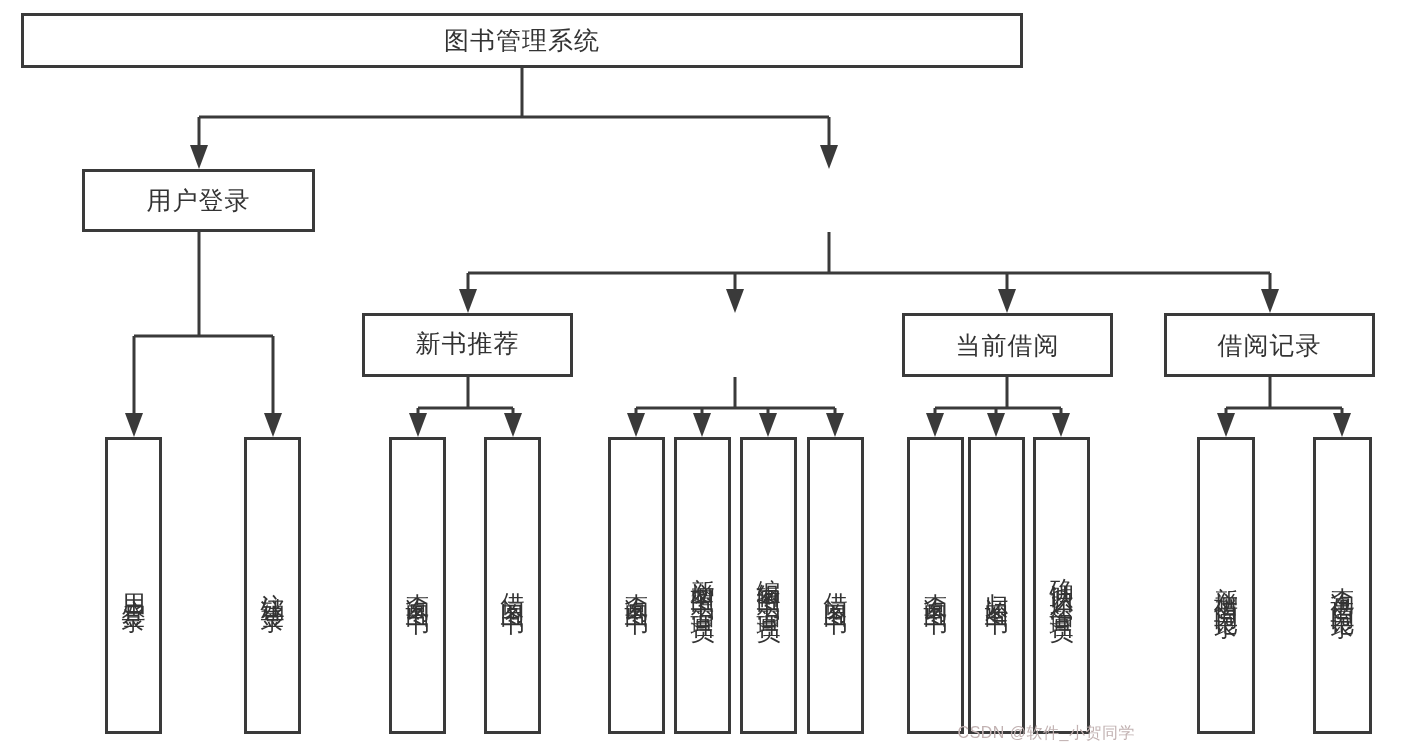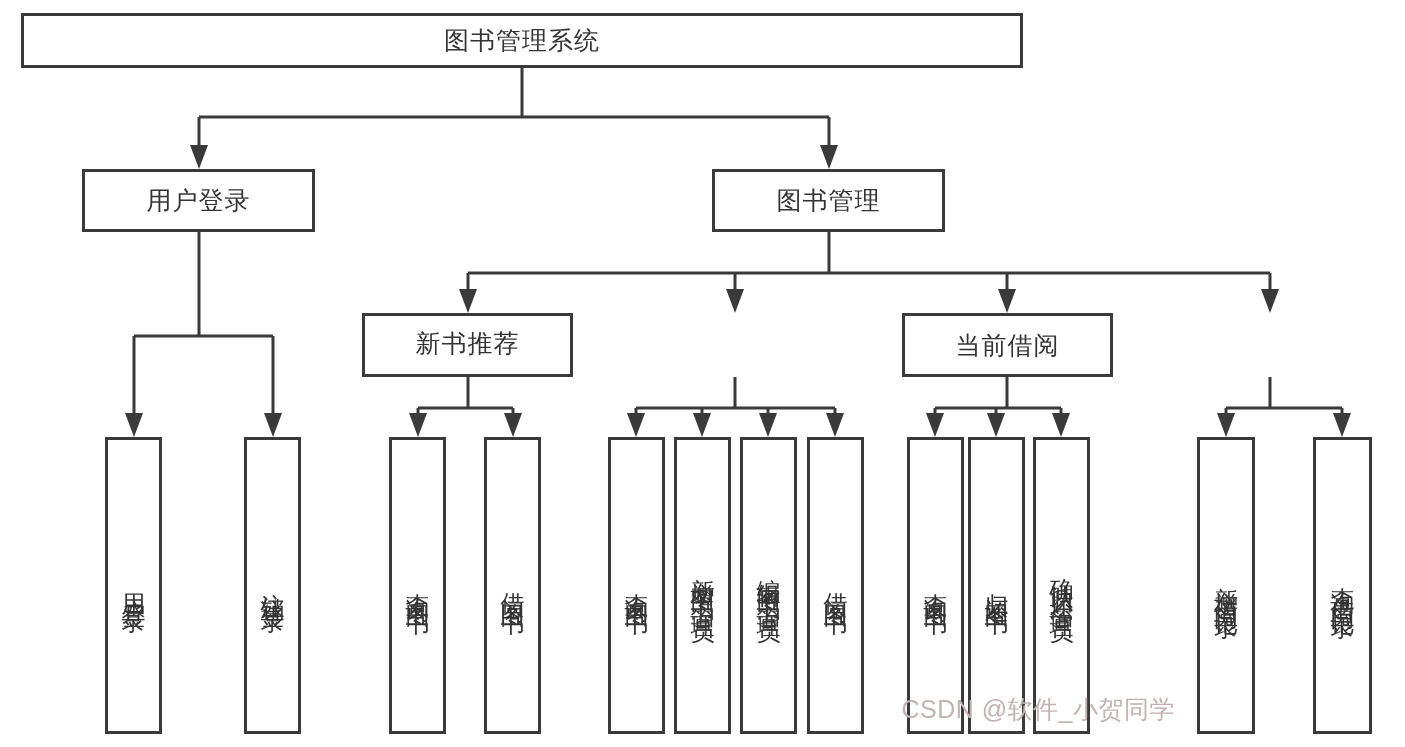--- a/index.html
+++ b/index.html
@@ -7,21 +7,21 @@
     --text:#333333;
     --bg:#ffffff;
     --watermark:#c2b2b2;
   }
   html,body{margin:0;padding:0;}
   body{
     width:1405px;height:747px;background:var(--bg);
     font-family:"Liberation Sans","DejaVu Sans",sans-serif;
     position:relative;overflow:hidden;color:var(--text);
   }
-  #stage{position:absolute;inset:0;width:1139px;height:747px;padding-left:40px;}
+  #stage{position:absolute;inset:0;width:1139px;height:747px;}
   #connectors{position:absolute;left:0;top:0;width:1405px;height:747px;}
   #connectors path{stroke:var(--line);stroke-width:3;fill:none;}
   #connectors polygon{fill:var(--line);stroke:none;}
   .box{
     position:absolute;background:#ffffff;border:3px solid var(--line);
     display:flex;align-items:center;justify-content:center;
     box-sizing:border-box;color:var(--text);
   }
   .box.h span{font-size:25px;letter-spacing:1px;white-space:nowrap;line-height:1;}
   .box.v span{
@@ -40,22 +40,22 @@
   .n-l2c{left:902px;}
   .n-l2d{left:1164px;}
   
   .leaf{top:437px;width:57px;height:297px;}
   .lf0{left:105px;}  .lf1{left:244px;}
   .lf2{left:389px;}  .lf3{left:484px;}
   .lf4{left:608px;}  .lf5{left:674px;}  .lf6{left:740px;}  .lf7{left:807px;}
   .lf8{left:907px;}  .lf9{left:968px;}  .lf10{left:1033px;}
   .lf11{left:1197px;width:58px;} .lf12{left:1313px;width:59px;}
   #watermark{
-    position:absolute;right:4px;bottom:21px;
-    font-size:25px;color:var(--watermark);letter-spacing:0.5px;
+    position:absolute;right:4px;bottom:3px;
+    font-size:16px;color:var(--watermark);letter-spacing:0.5px;
     white-space:nowrap;
   }
 </style>
 </head>
 <body>
 
 <div id="stage">
 
   <svg id="connectors" viewBox="0 0 1405 747" xmlns="http://www.w3.org/2000/svg" aria-hidden="true">
 
@@ -93,29 +93,29 @@
     <polygon points="1333,413 1351,413 1342,437"></polygon>
   </svg>
 
   <div class="box h n-root">
     <span>图书管理系统</span>
   </div>
 
   <div class="box h n-l1a">
     <span>用户登录</span>
   </div>
-  <div class="box h n-l1b">
-    <span>图书管理</span>
-  </div>
 
   <div class="box h n-l2 n-l2a">
     <span>新书推荐</span>
   </div>
   <div class="box h n-l2 n-l2c">
     <span>当前借阅</span>
+  </div>
+  <div class="box h n-l2 n-l2d">
+    <span>借阅记录</span>
   </div>
 
   <div class="box v leaf lf0">
     <span>用户登录</span>
   </div>
   <div class="box v leaf lf1">
     <span>注销登录</span>
   </div>
   <div class="box v leaf lf2">
     <span>查询图书</span>

